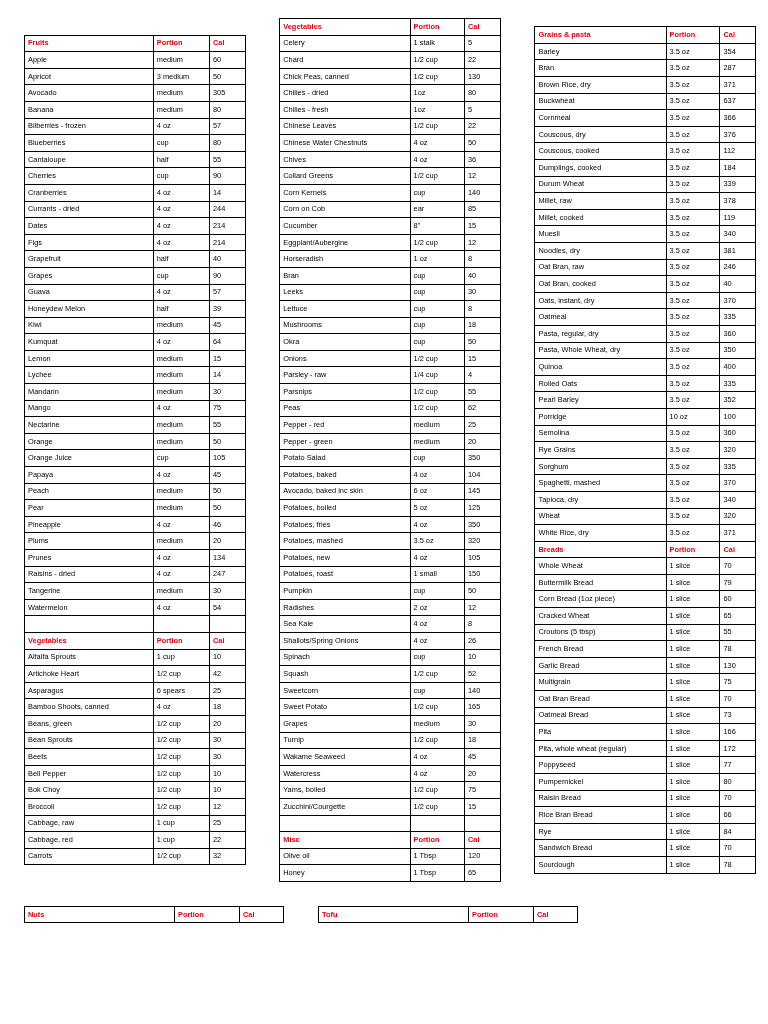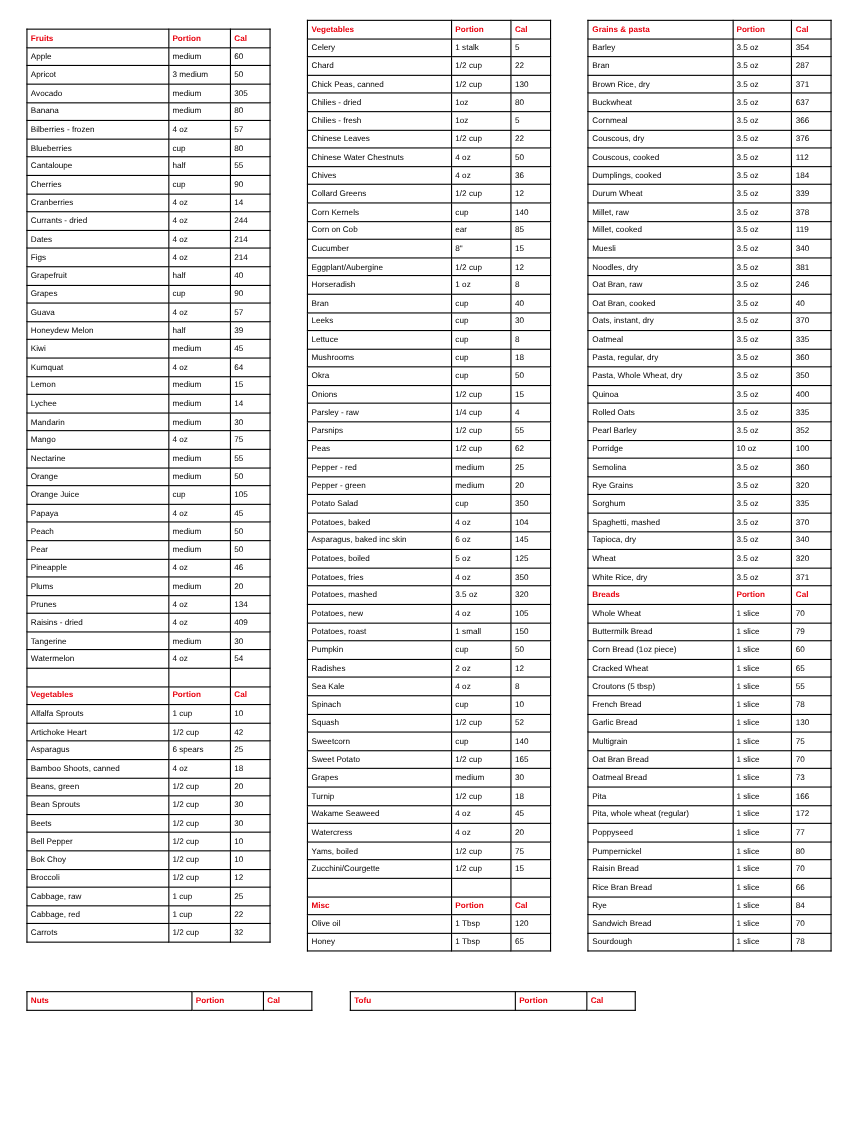--- a/index.html
+++ b/index.html
@@ -50,21 +50,21 @@
   td.blankline {
     border: none;
     border-top: 0.7px solid #000;
   }
   
   .c-name { width: 143px; }
   .c-port { width: 58px; }
   .c-cal  { width: 37px; }
   .spacer { width: 2px; }
   .bottomstrip {
-    margin-top: 36px;
+    margin-top: 24px;
   }
   .bottomstrip table.tbl td { height: 11.6px; }
 </style>
 </head>
 <body>
 
 <div class="page">
   <div class="grid">
 
     <div>
@@ -226,21 +226,21 @@
               <td>20</td>
             </tr>
           <tr>
               <td>Prunes</td>
               <td>4 oz</td>
               <td>134</td>
             </tr>
           <tr>
               <td>Raisins - dried</td>
               <td>4 oz</td>
-              <td>409</td>
+              <td>247</td>
             </tr>
           <tr>
               <td>Tangerine</td>
               <td>medium</td>
               <td>30</td>
             </tr>
           <tr>
               <td>Watermelon</td>
               <td>4 oz</td>
               <td>54</td>
@@ -463,21 +463,21 @@
               <td>Potato Salad</td>
               <td>cup</td>
               <td>350</td>
             </tr>
           <tr>
               <td>Potatoes, baked</td>
               <td>4 oz</td>
               <td>104</td>
             </tr>
           <tr>
-              <td>Asparagus, baked inc skin</td>
+              <td>Avocado, baked inc skin</td>
               <td>6 oz</td>
               <td>145</td>
             </tr>
           <tr>
               <td>Potatoes, boiled</td>
               <td>5 oz</td>
               <td>125</td>
             </tr>
           <tr>
               <td>Potatoes, fries</td>
@@ -506,20 +506,25 @@
             </tr>
           <tr>
               <td>Radishes</td>
               <td>2 oz</td>
               <td>12</td>
             </tr>
           <tr>
               <td>Sea Kale</td>
               <td>4 oz</td>
               <td>8</td>
+            </tr>
+          <tr>
+              <td>Shallots/Spring Onions</td>
+              <td>4 oz</td>
+              <td>26</td>
             </tr>
           <tr>
               <td>Spinach</td>
               <td>cup</td>
               <td>10</td>
             </tr>
           <tr>
               <td>Squash</td>
               <td>1/2 cup</td>
               <td>52</td>

